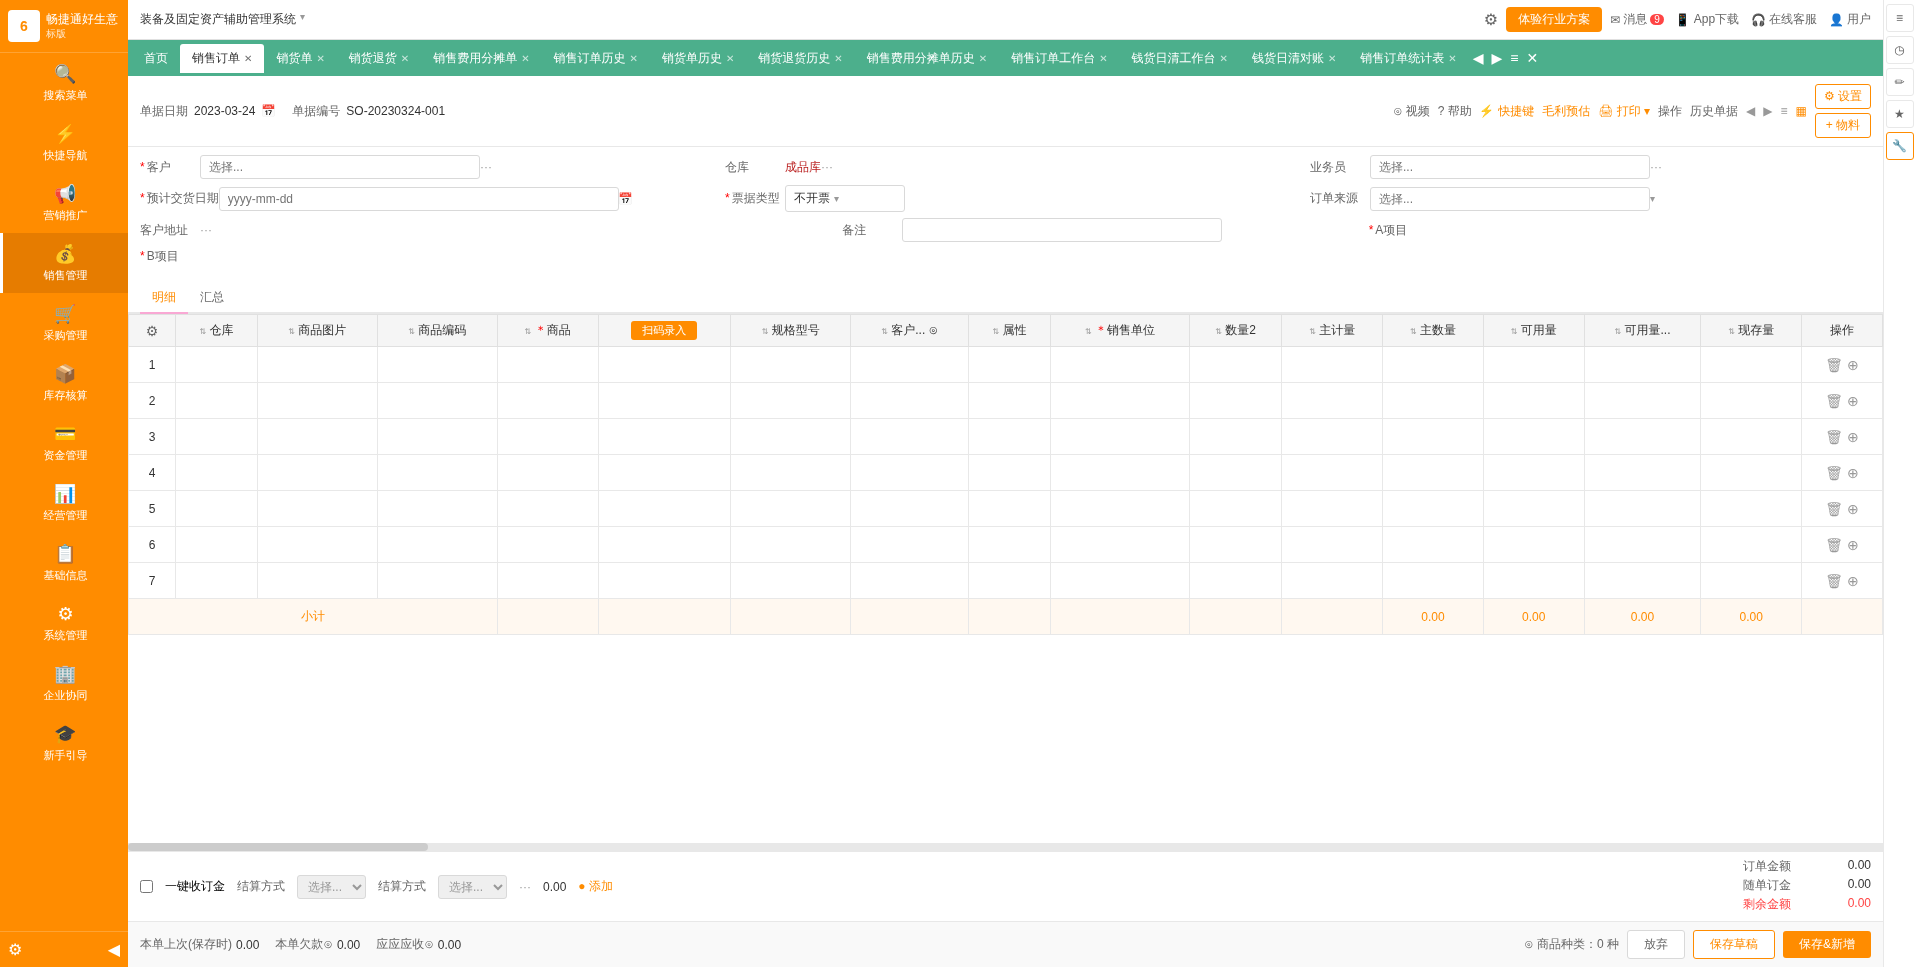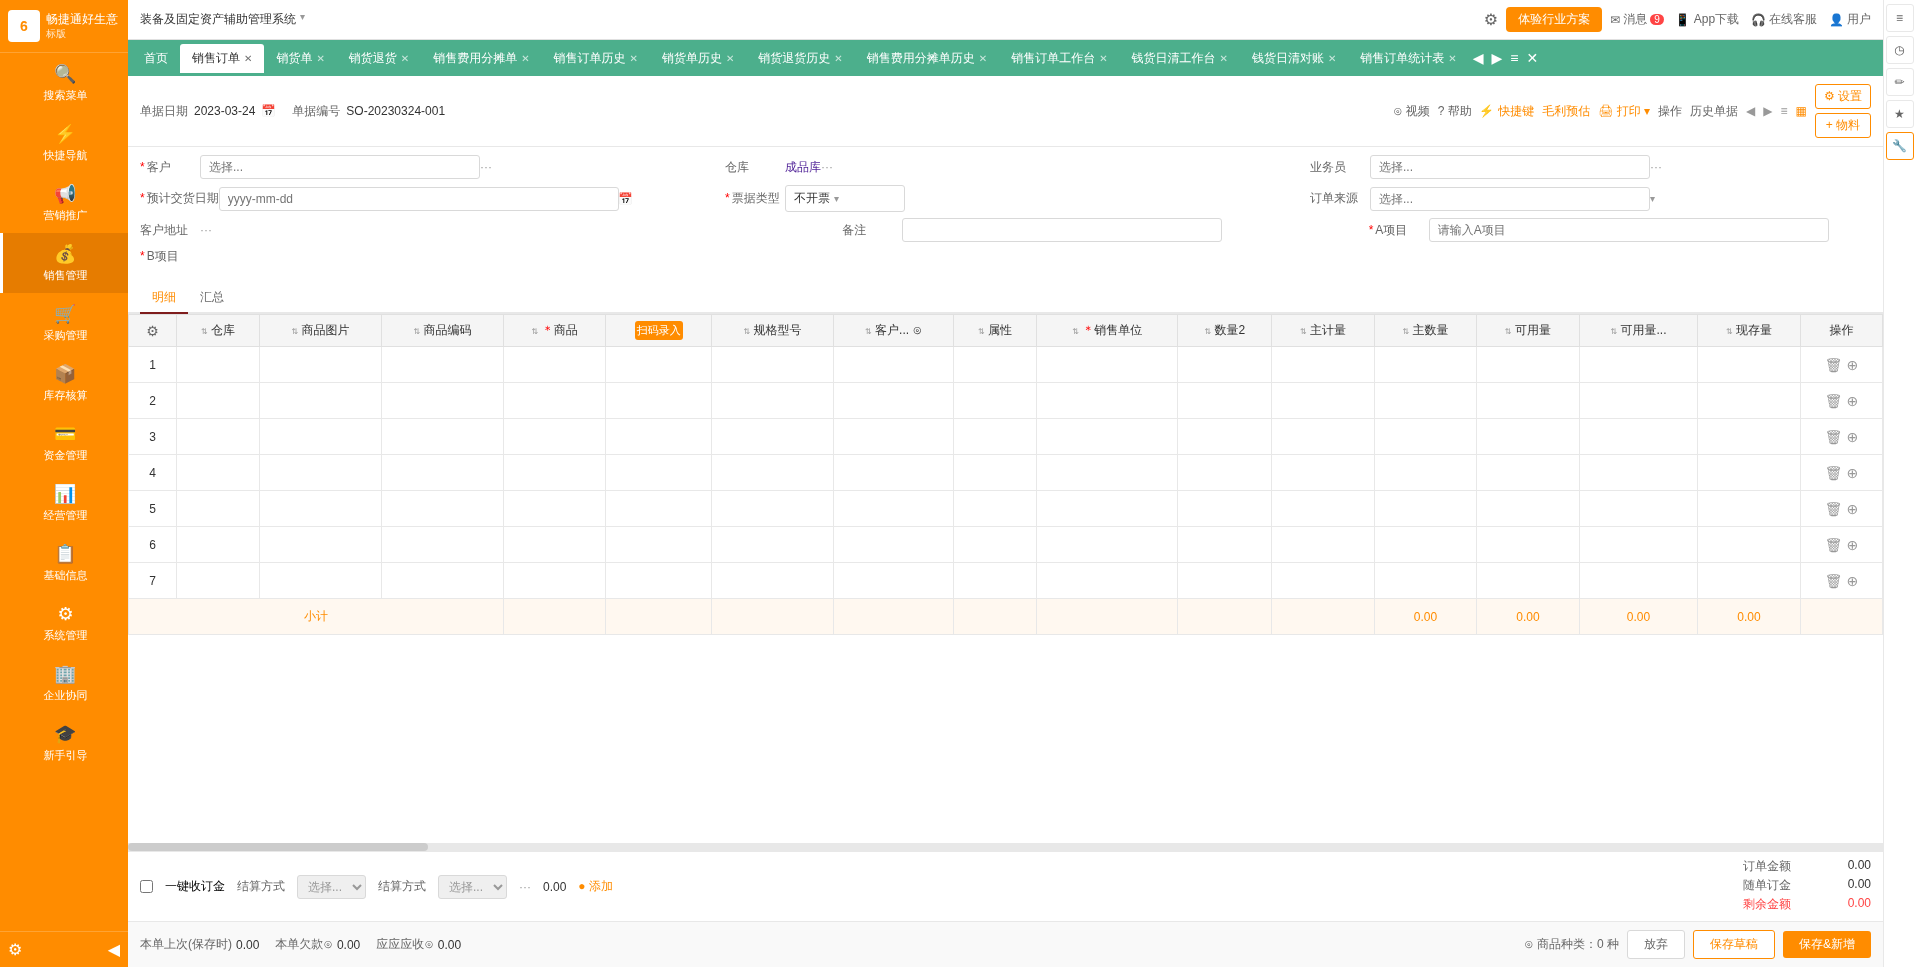--- a/index.html
+++ b/index.html
@@ -166,21 +166,21 @@
     }
     .detail-tab {
       padding: 6px 12px;
       cursor: pointer;
       color: #666;
       border-bottom: 2px solid transparent;
       margin-bottom: -2px;
     }
     .detail-tab.active {
       color: #ff8c00;
-      border-bottom: 2px solid #7f1d1d;
+      border-bottom: 2px solid #f9a8d4;
       font-weight: 500;
     }
 
     
     .data-table-wrapper { overflow-x: auto; flex: 1; }
     .data-table {
       width: 100%;
       border-collapse: collapse;
       min-width: 1200px;
     }
@@ -197,21 +197,21 @@
     .data-table td {
       border: 1px solid #e8e8e8;
       padding: 6px 8px;
       text-align: center;
       color: #333;
       height: 36px;
     }
     .row-num { color: #666; }
     .scan-btn {
       background: #ff8c00; color: white; border: none;
-      padding: 2px 2px; border-radius: 3px; font-size: 11px; cursor: pointer;
+      padding: 2px 11px; border-radius: 3px; font-size: 11px; cursor: pointer;
     }
     .th-gear { font-size: 14px; color: #666; cursor: pointer; }
     .col-ops { display: flex; gap: 4px; justify-content: center; }
     .op-icon { cursor: pointer; color: #999; font-size: 14px; }
 
     
     .subtotal-row td {
       background: #fff8f0;
       color: #ff8c00;
       font-weight: 500;
@@ -486,21 +486,21 @@
     <div class="form-fields">
       <div class="form-row">
         <div class="field-group">
           <span class="field-label required">客户</span>
           <input class="field-input" type="text" placeholder="选择..." style="">
           <span class="field-dots">···</span>
         </div>
         <div class="field-divider"></div>
         <div class="field-group">
           <span class="field-label">仓库</span>
-          <span style="color:#4c1d95">成品库</span>
+          <span style="color:#b91c1c">成品库</span>
           <span class="field-dots">···</span>
         </div>
         <div class="field-divider"></div>
         <div class="field-group">
           <span class="field-label">业务员</span>
           <input class="field-input" type="text" placeholder="选择..." style="">
           <span class="field-dots">···</span>
         </div>
       </div>
 
@@ -532,21 +532,20 @@
           <span class="field-dots">···</span>
         </div>
         <div class="field-divider" style="width:200px;"></div>
         <div class="field-group">
           <span class="field-label">备注</span>
           <input class="field-input wide" type="text" style="max-width: 320px;">
         </div>
         <div class="field-divider"></div>
         <div class="field-group">
           <span class="field-label required">A项目</span>
-          <input class="field-input wide" type="text" placeholder="请输入A项目" style="">
         </div>
       </div>
 
       <div class="form-row">
         <div class="field-group">
           <span class="field-label required">B项目</span>
         </div>
       </div>
     </div>
 

